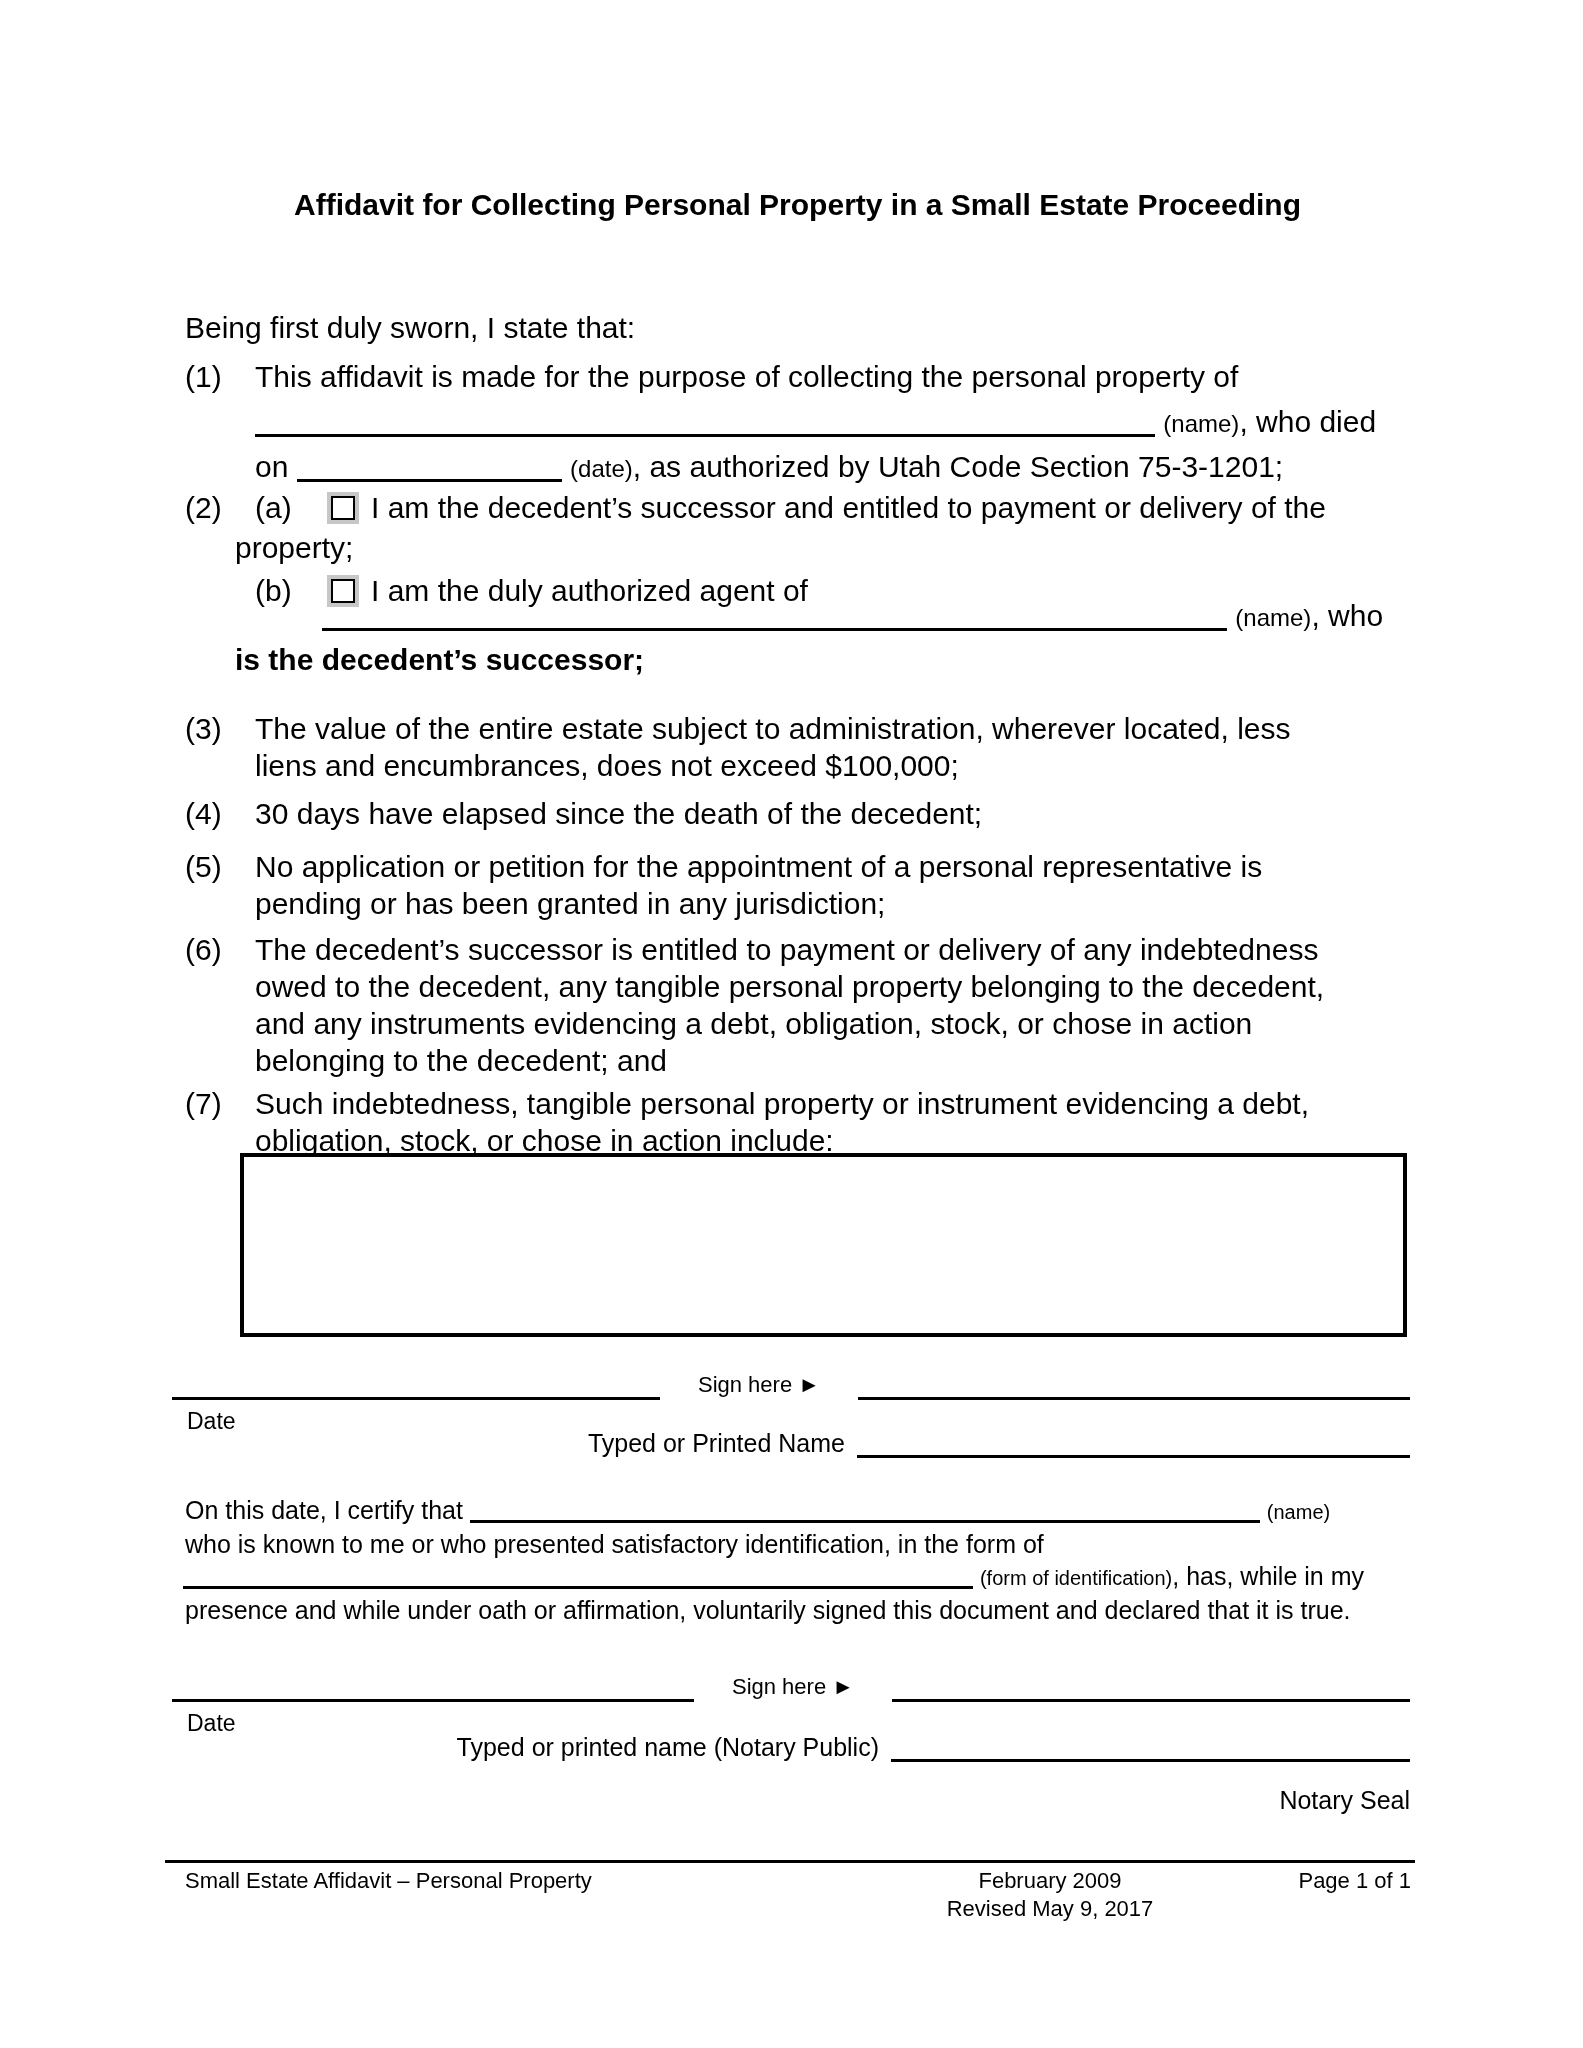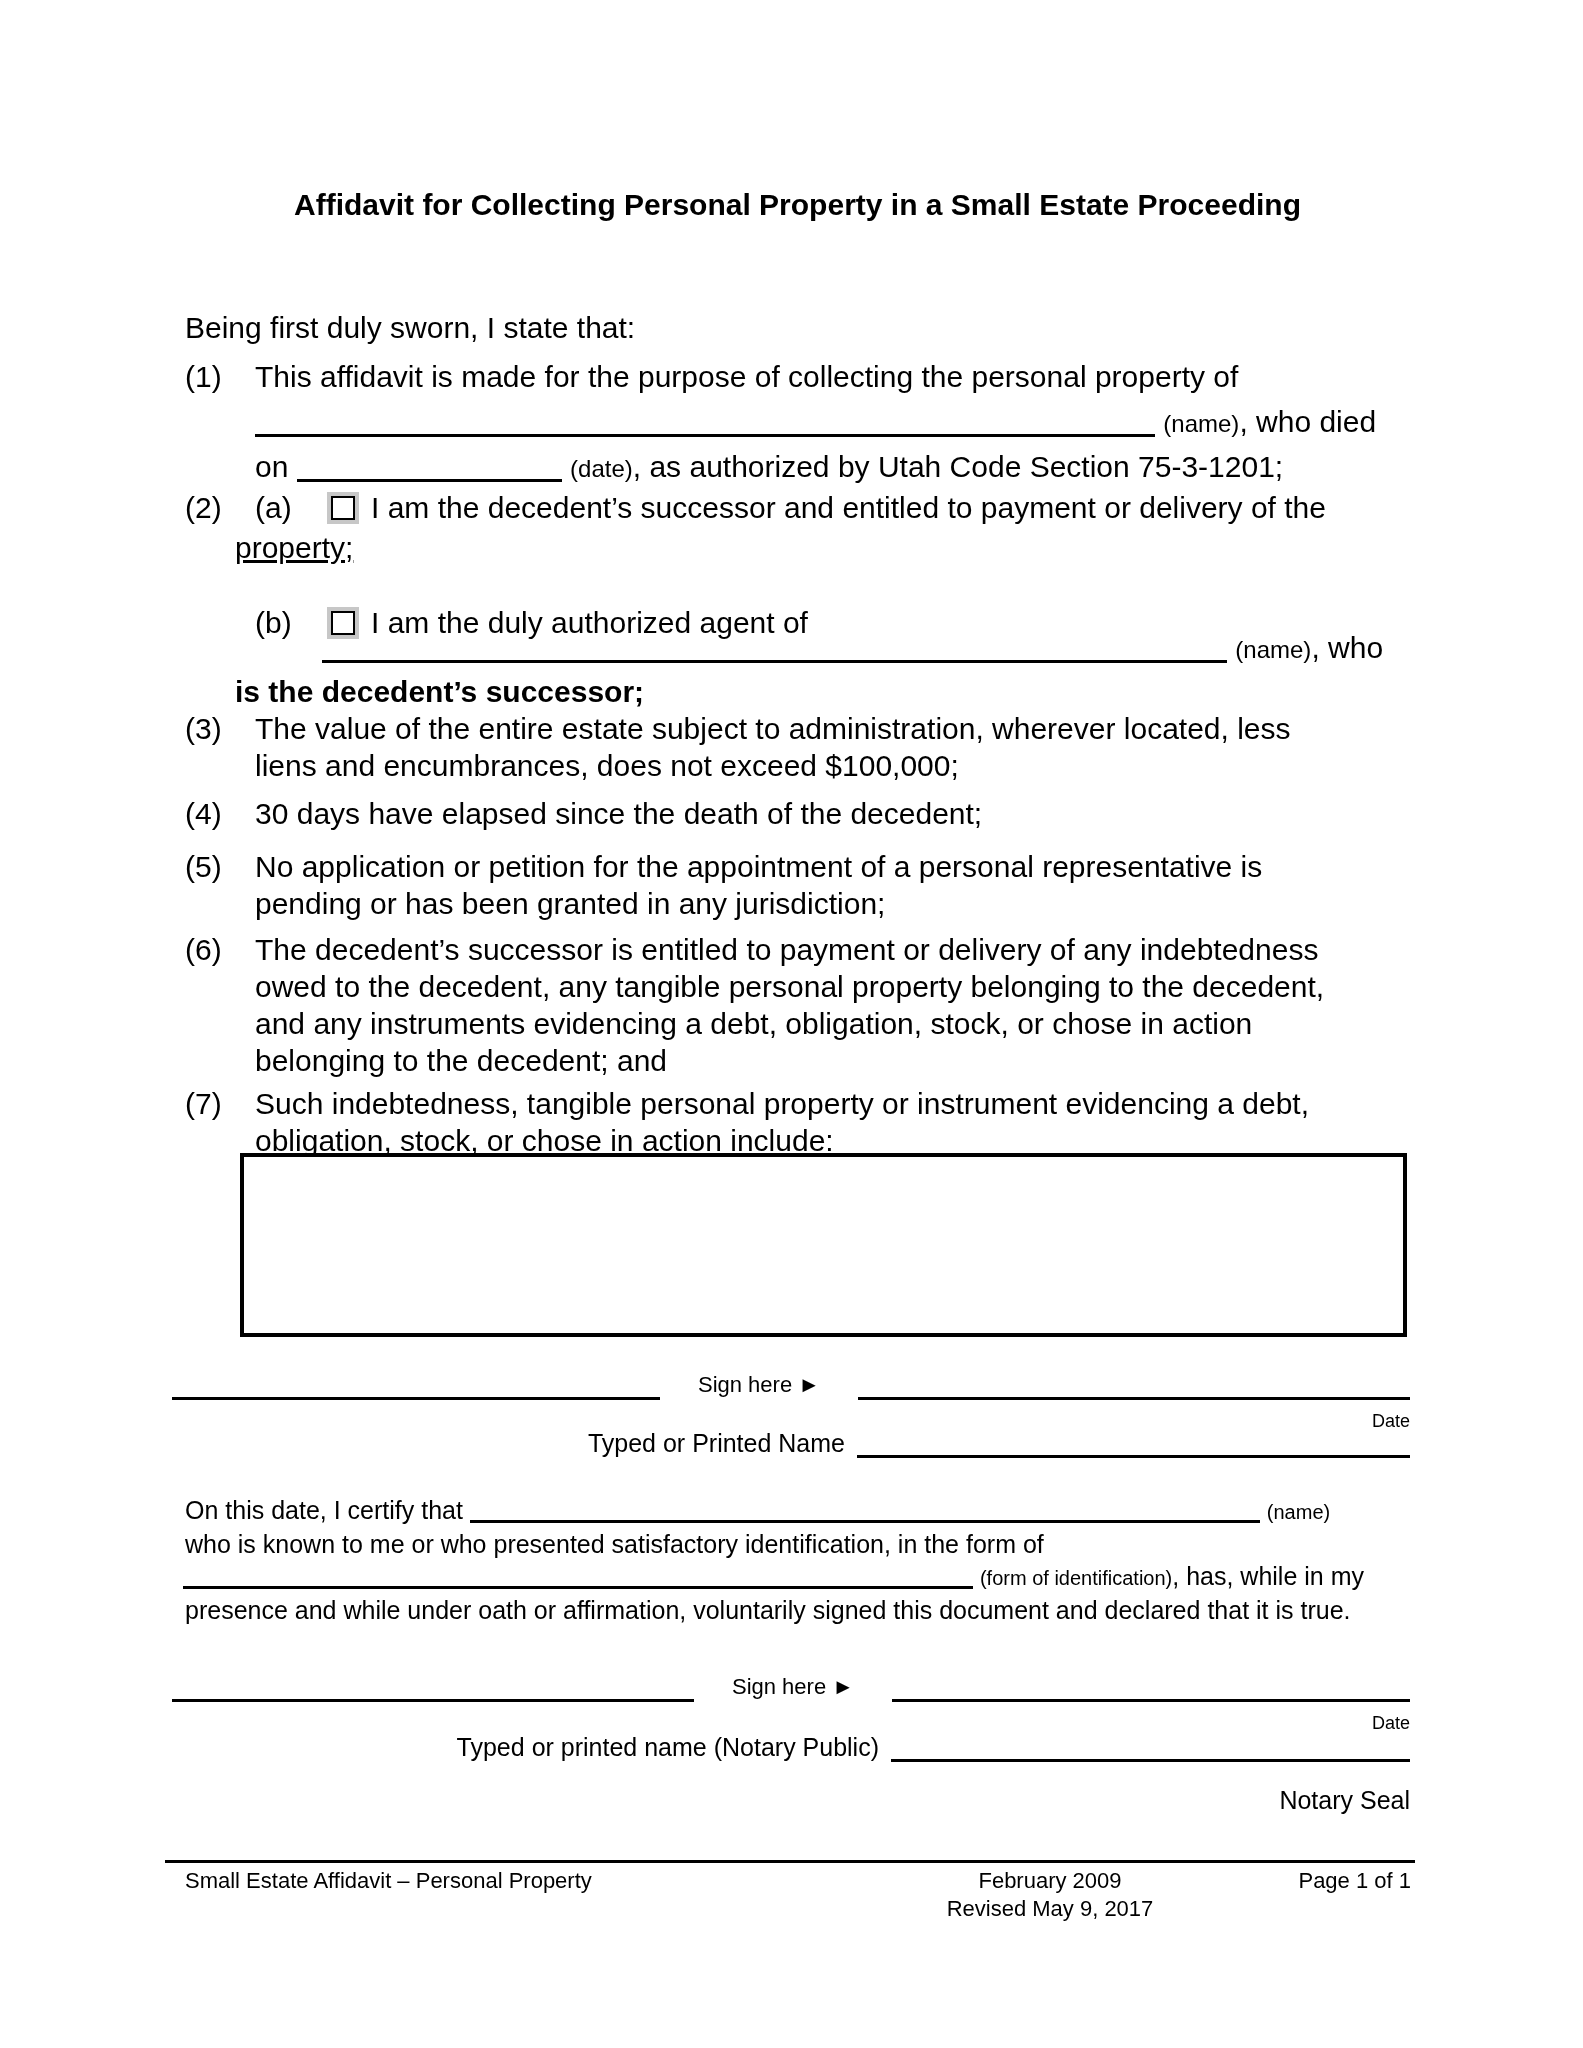--- a/index.html
+++ b/index.html
@@ -21,21 +21,21 @@
   .cb{display:inline-block;width:20px;height:20px;background:#fff;border:2px solid #000;
       box-shadow:0 0 0 4px #c7c7c7;margin:0 16px 0 6px;vertical-align:-2px;}
   .sub{margin-left:70px;white-space:nowrap;}
   .sublabel{display:inline-block;width:70px;}
   .cont-a{margin-left:50px;white-space:nowrap;}
   .bigbox{position:absolute;left:55px;top:965px;width:1159px;height:176px;border:4px solid #000;background:#fff;}
   .sigrow{display:flex;align-items:flex-end;}
   .sig-left{border-bottom:3px solid #000;}
   .sig-label{font-size:22px;text-align:center;line-height:30px;}
   .sig-right{flex:1;border-bottom:3px solid #000;}
-  .labeltext{font-size:18px;line-height:30px;text-align:right;}
+  .labeltext{font-size:23px;line-height:30px;}
   .typedrow{display:flex;align-items:flex-end;justify-content:center;}
   .typed-label{font-size:25px;line-height:30px;text-align:right;}
   .typed-line{flex:1;border-bottom:3px solid #000;margin-left:12px;}
   .notary{font-size:25px;line-height:32px;}
   .notary .line{line-height:32px;}
   .notary .u{height:22px;vertical-align:-4px;border-bottom-width:3px;}
   .seal{text-align:right;font-size:25px;}
   .footer{border-top:3px solid #000;font-size:22px;line-height:28px;padding-top:4px;position:absolute;}
   .footer .center{position:absolute;left:770px;top:4px;width:230px;text-align:center;}
   .footer .right{position:absolute;right:4px;top:4px;}
@@ -65,21 +65,21 @@
           <span class="small">(date)</span><span>, as authorized by Utah Code Section 75-3-1201;</span>
         </div>
       </div>
     </div>
 
     <div class="abs item" style="top:301px;">
       <span class="num">(2)</span>
       <div class="sub" style="margin-bottom:3px;">
         <span class="sublabel">(a)</span><span class="cb"></span><span>I am the decedent’s successor and entitled to payment or delivery of the</span>
       </div>
-      <div class="cont-a" style="margin-bottom:38px;text-decoration:underline;">property;</div>
+      <div class="cont-a" style="margin-bottom:6px;">property;</div>
       <div class="sub" style="margin-bottom:0;">
         <span class="sublabel">(b)</span><span class="cb"></span><span>I am the duly authorized agent of</span>
       </div>
       <div class="line" style="margin-left:137px;margin-top:-12px;line-height:38px;">
         <span class="u" style="width:905px;"></span>
         <span class="small">(name)</span><span>, who</span>
       </div>
       <div class="cont-a" style="margin-top:4px;font-weight:bold;">is the decedent’s successor;</div>
     </div>
 

